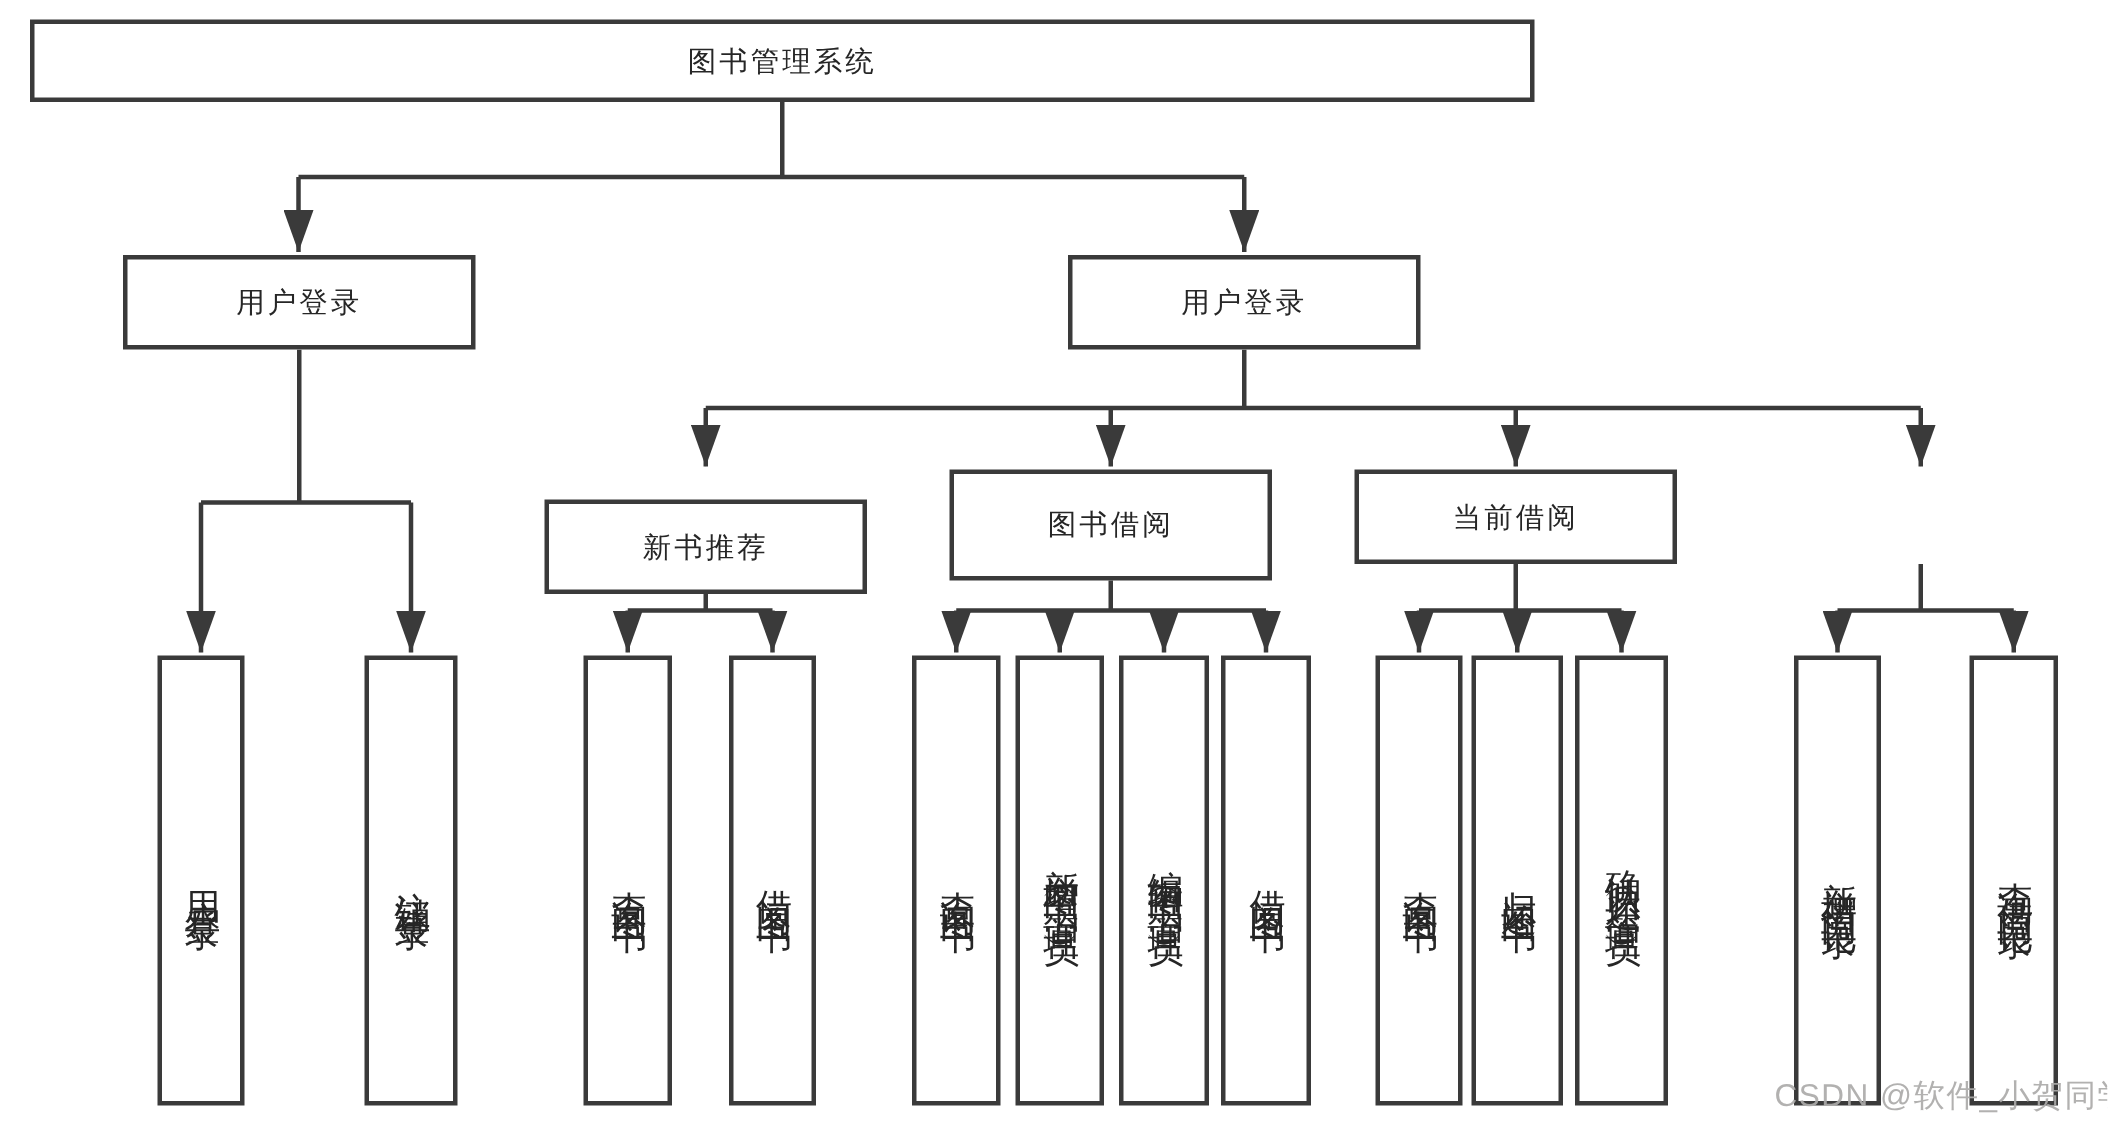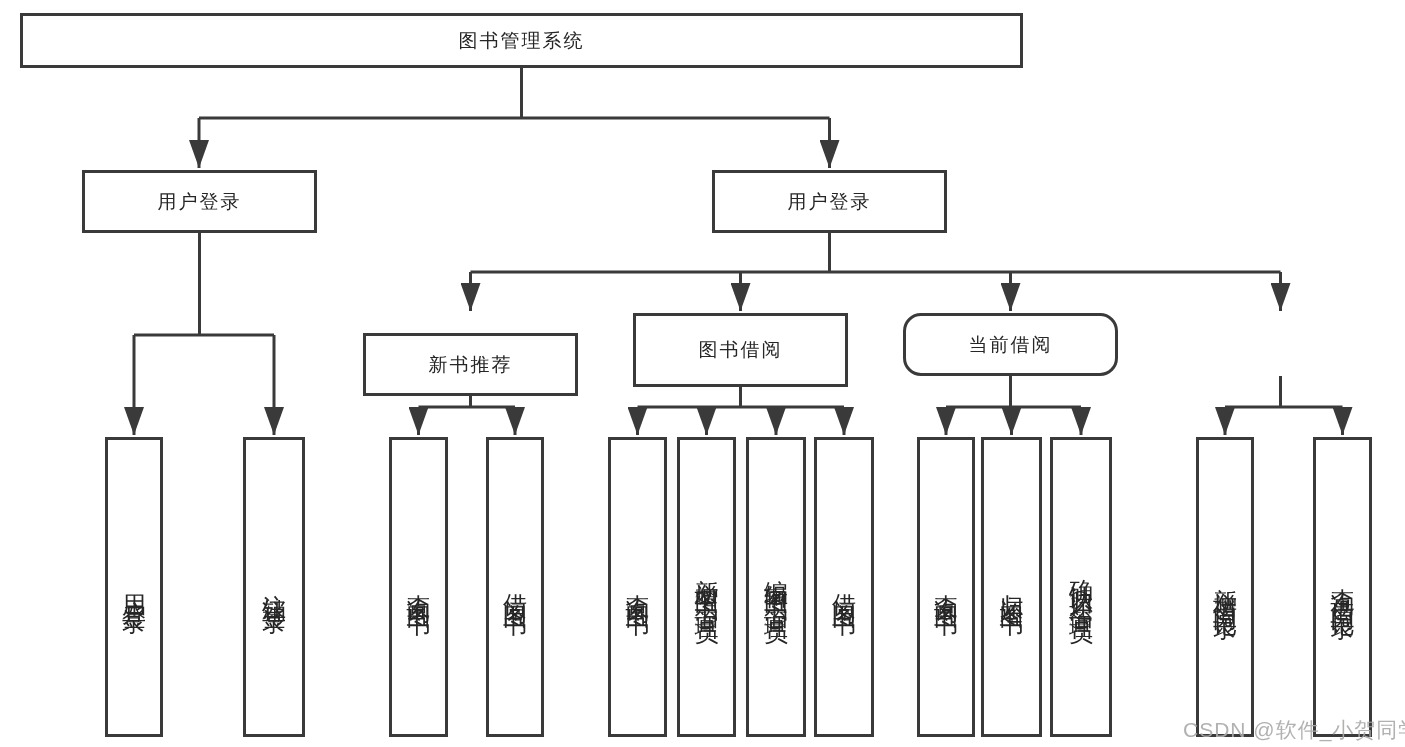--- a/index.html
+++ b/index.html
@@ -92,21 +92,21 @@
     </g>
   </svg>
 
   <div class="node hbox" style="left:20px; top:13px; width:1003px; height:55px;">图书管理系统</div>
 
   <div class="node hbox" style="left:82px; top:170px; width:235px; height:63px;">用户登录</div>
   <div class="node hbox" style="left:712px; top:170px; width:235px; height:63px;">用户登录</div>
 
   <div class="node hbox" style="left:363px; top:313px; width:215px; height:63px;margin-top:20px;">新书推荐</div>
   <div class="node hbox" style="left:633px; top:313px; width:215px; height:74px;">图书借阅</div>
-  <div class="node hbox" style="left:903px; top:313px; width:215px; height:63px;border-radius:18px;">当前借阅</div>
+  <div class="node hbox" style="left:903px; top:313px; width:215px; height:63px;">当前借阅</div>
 
   <div class="node vbox" style="left:105px; top:437px; width:58px; height:300px;">用户登录</div>
   <div class="node vbox" style="left:243px; top:437px; width:62px; height:300px;">注销登录</div>
 
   <div class="node vbox" style="left:389px; top:437px; width:59px; height:300px;">查询图书</div>
   <div class="node vbox" style="left:486px; top:437px; width:58px; height:300px;">借阅图书</div>
 
   <div class="node vbox" style="left:608px; top:437px; width:59px; height:300px;">查询图书</div>
   <div class="node vbox" style="left:677px; top:437px; width:59px; height:300px;">新增图书（管理员）</div>
   <div class="node vbox" style="left:746px; top:437px; width:60px; height:300px;">编辑图书（管理员）</div>

